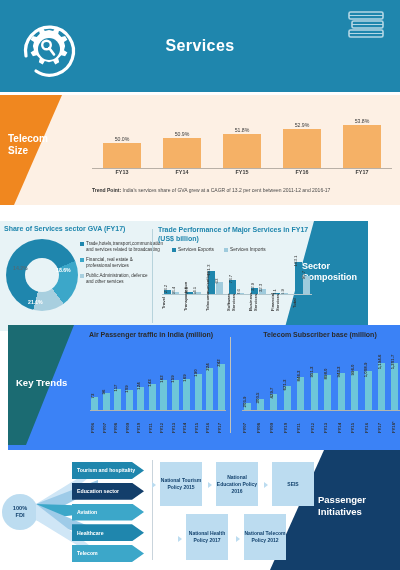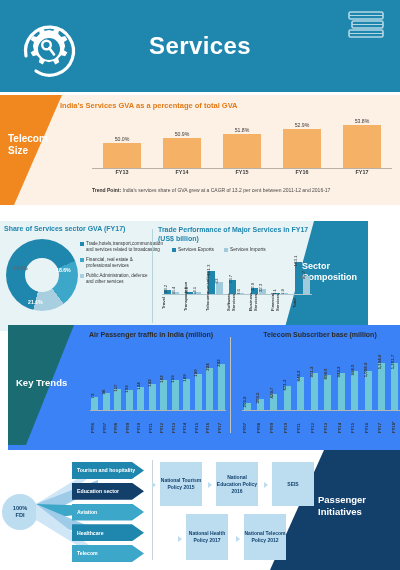--- a/index.html
+++ b/index.html
@@ -3,21 +3,21 @@
 <meta charset="utf-8">
 <style>
   html,body{margin:0;padding:0;background:#ffffff;}
   body{width:400px;height:570px;font-family:"Liberation Sans",sans-serif;overflow:hidden;position:relative;}
   .page{position:relative;width:400px;height:570px;overflow:hidden;}
 
   
   .header{position:absolute;left:0;top:0;width:400px;height:92px;background:#1f86ad;}
   .gear-wrap{position:absolute;left:18px;top:18px;width:62px;height:62px;}
   .title{position:absolute;left:0;top:0;width:400px;height:92px;display:flex;align-items:center;justify-content:center;
-         color:#ffffff;font-size:24px;font-weight:bold;letter-spacing:.4px;}
+         color:#ffffff;font-size:16px;font-weight:bold;letter-spacing:.4px;}
   .books{position:absolute;right:14px;top:10px;width:40px;height:34px;opacity:.85;}
 
   
   .sec1{position:absolute;left:0;top:95px;width:400px;height:110px;background:#fdf0e4;overflow:hidden;}
   .sec1 .tab{position:absolute;left:0;top:0;width:90px;height:110px;background:#f0871f;
              clip-path:polygon(0 0,62px 0,14px 110px,0 110px);}
   .sec1 .tabtxt{position:absolute;left:8px;top:38px;width:58px;color:#ffffff;font-size:10px;font-weight:bold;line-height:12px;}
   .sec1 h3{position:absolute;left:60px;top:6px;margin:0;font-size:7.5px;color:#e07b18;font-weight:bold;}
   .chart1{position:absolute;left:92px;top:18px;width:300px;height:66px;}
   .c1-bars{position:absolute;left:0;bottom:10px;width:300px;height:56px;display:flex;align-items:flex-end;justify-content:space-around;}
@@ -126,21 +126,20 @@
         <line x1="3" y1="5.5" x2="37" y2="5.5" stroke="#cfe6ef" stroke-width="1"></line>
         <line x1="6" y1="14.5" x2="37" y2="14.5" stroke="#cfe6ef" stroke-width="1"></line>
         <line x1="3" y1="23.5" x2="37" y2="23.5" stroke="#cfe6ef" stroke-width="1"></line>
       </svg>
     </div>
   </div>
 
   <div class="sec1">
     <div class="tab"></div>
     <div class="tabtxt">Telecom Size</div>
-    <h3>India's Services GVA as a percentage of total GVA</h3>
     <div class="chart1">
       <div class="c1-bars" id="c1bars">
           <div class="c1-col">
             <div class="c1-val">50.0%</div>
             <div class="c1-bar" style="height: 26.4px;"></div>
           </div>
           <div class="c1-col">
             <div class="c1-val">50.9%</div>
             <div class="c1-bar" style="height: 30.54px;"></div>
           </div>

